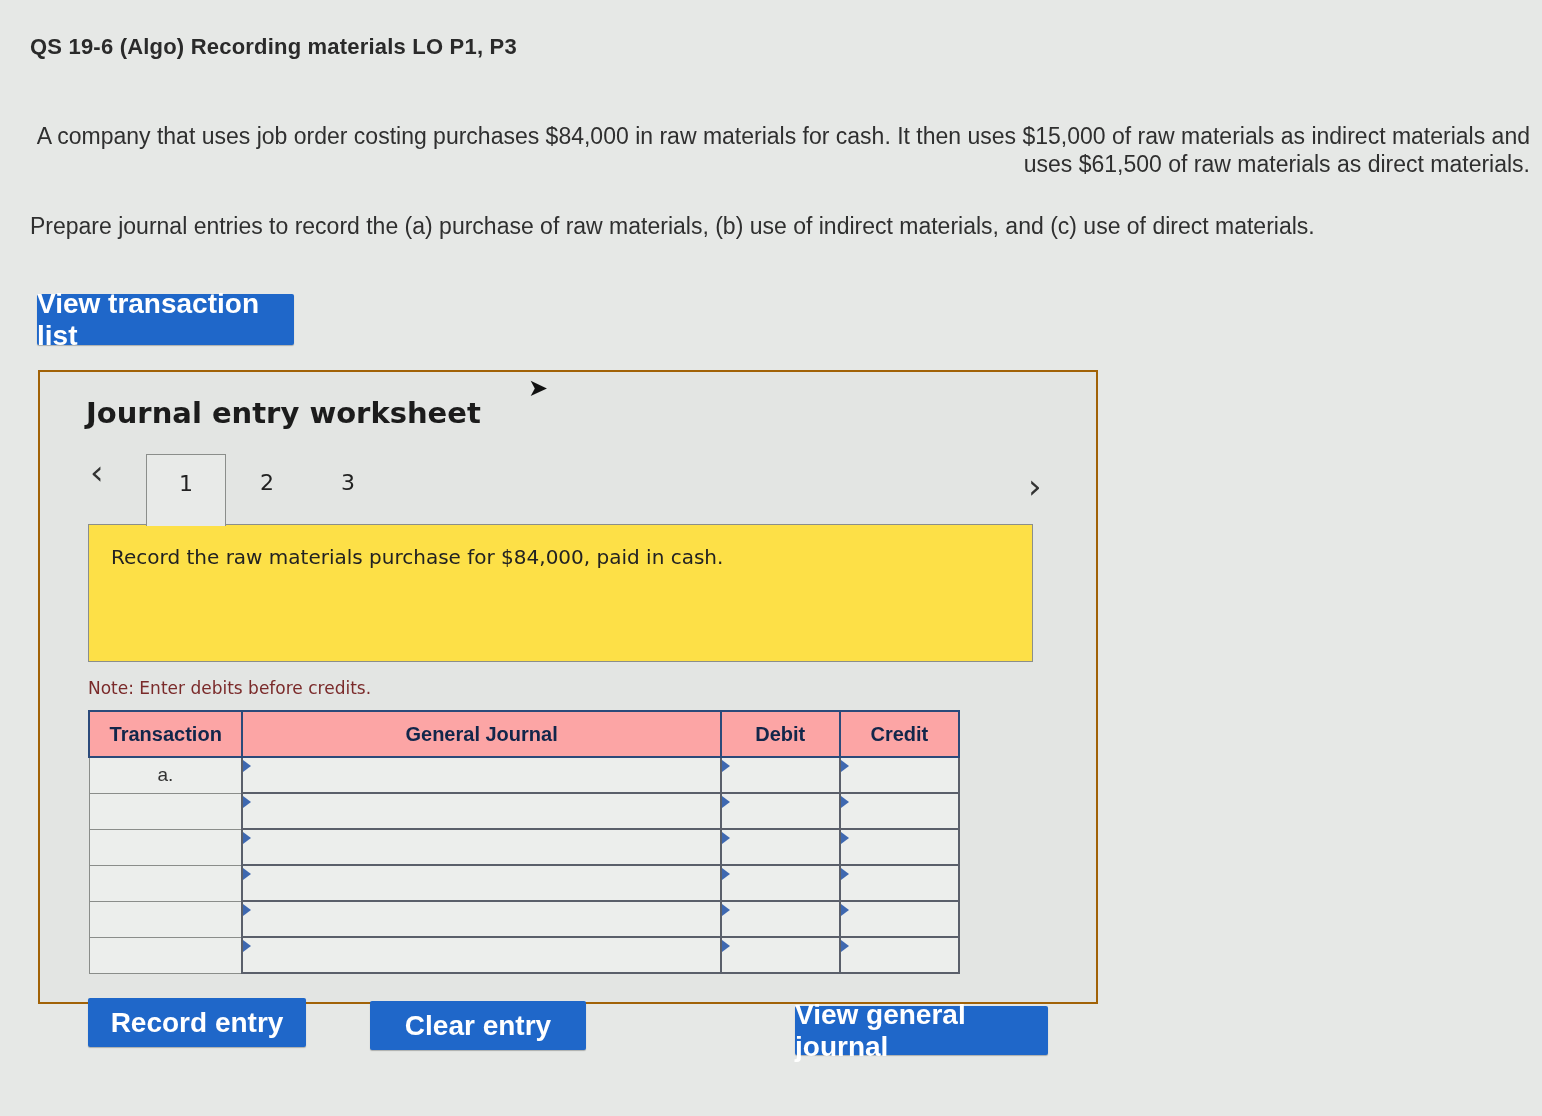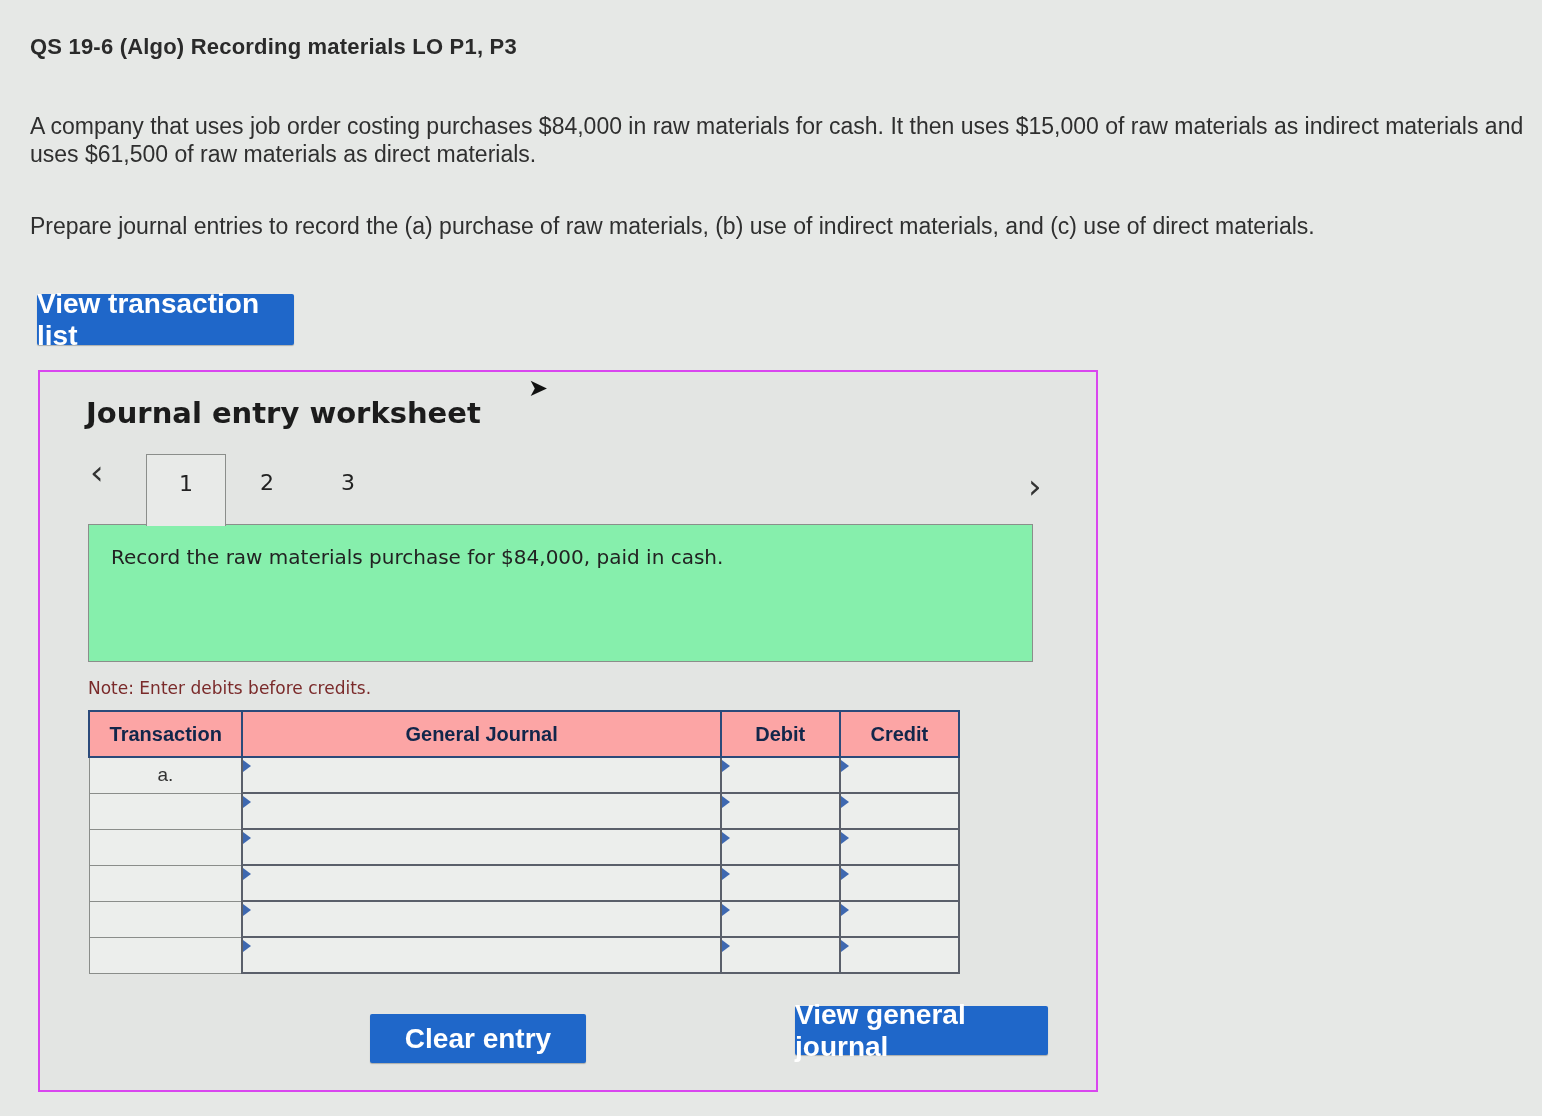--- a/index.html
+++ b/index.html
@@ -12,34 +12,34 @@
   }
   .title {
     position: absolute; left: 30px; top: 34px;
     font-size: 22px; font-weight: bold; color: #2a2a2a;
     letter-spacing: 0.2px;
   }
   .para {
     position: absolute; left: 30px; width: 1500px;
     font-size: 23px; line-height: 28px; color: #2f2f2f;
   }
-  .p1 { top: 112px; }
+  .p1 { top: 122px; text-align: right; }
   .p2 { top: 212px; }
   .btn {
     position: absolute;
     background: #1f67c9; color: #fff;
     font-weight: bold; font-size: 28px;
     display: flex; align-items: center; justify-content: center;
     border-radius: 2px; cursor: pointer;
     box-shadow: 0 1px 1px rgba(0,0,0,0.25);
   }
   .btn-view-trans { left: 37px; top: 294px; width: 257px; height: 51px; }
   .worksheet {
-    position: absolute; left: 38px; top: 370px; width: 1060px; height: 722px;
-    border: 2px solid #d946ef; background: #e3e5e3; box-sizing: border-box;
+    position: absolute; left: 38px; top: 370px; width: 1060px; height: 634px;
+    border: 2px solid #a16207; background: #e3e5e3; box-sizing: border-box;
   }
   .ws-title {
     position: absolute; left: 46px; top: 24px;
     font-family: "DejaVu Sans", sans-serif;
     font-size: 29px; font-weight: bold; color: #1c1c1c;
   }
   .nav-prev, .nav-next {
     position: absolute; font-size: 34px; color: #333; cursor: pointer;
     font-family: "DejaVu Sans", sans-serif;
   }
@@ -52,21 +52,21 @@
   .tab-active {
     left: 106px; top: 82px; width: 80px; height: 72px;
     border: 1.5px solid #8b8e8b; border-bottom: none;
     background: #e8eae8; box-sizing: border-box; z-index: 2;
     text-align: center; padding-top: 16px;
   }
   .tab-2 { left: 220px; top: 98px; }
   .tab-3 { left: 301px; top: 98px; }
   .prompt-box {
     position: absolute; left: 48px; top: 152px; width: 945px; height: 138px;
-    border: 1.5px solid #8b8e8b; background: #86efac; box-sizing: border-box;
+    border: 1.5px solid #8b8e8b; background: #fde047; box-sizing: border-box;
   }
   .prompt-text {
     position: absolute; left: 22px; top: 20px;
     font-family: "DejaVu Sans", sans-serif; font-size: 20px; color: #222;
   }
   .note {
     position: absolute; left: 48px; top: 294px;
     font-family: "DejaVu Sans", sans-serif; font-size: 17px; color: #7a2a2a; margin-top: 12px;
   }
   table.journal {
@@ -84,21 +84,21 @@
   table.journal td.trans {
     text-align: center; font-size: 19px; color: #333;
     border: 1.5px solid #8a8d8a;
   }
   table.journal td.cell::before {
     content: ""; position: absolute; left: 0; top: 2px;
     border-top: 6px solid transparent; border-bottom: 6px solid transparent;
     border-left: 8px solid #3e68b0;
   }
   .btn-record { left: 48px; top: 626px; width: 218px; height: 49px; }
-  .btn-clear { left: 330px; top: 629px; width: 216px; height: 49px; margin-top: 13px; }
+  .btn-clear { left: 330px; top: 629px; width: 216px; height: 49px; }
   .btn-view-gj { left: 749px; top: 634px; width: 253px; height: 49px; margin-left: 6px; }
   .cursor {
     position: absolute; left: 528px; top: 374px; font-size: 24px; color: #111;
   }
 </style>
 </head>
 <body>
 
 <div class="title">QS 19-6 (Algo) Recording materials LO P1, P3</div>
 <div class="para p1">A company that uses job order costing purchases $84,000 in raw materials for cash. It then uses $15,000 of raw materials as indirect materials and uses $61,500 of raw materials as direct materials.</div>
@@ -163,17 +163,18 @@
       </tr>
       <tr>
         <td class="trans"></td>
         <td class="cell"></td>
         <td class="cell"></td>
         <td class="cell"></td>
       </tr>
     </tbody>
   </table>
 
+  <div class="btn btn-record">Record entry</div>
   <div class="btn btn-clear">Clear entry</div>
   <div class="btn btn-view-gj">View general journal</div>
 </div>
 
 <span class="cursor">➤</span>
 
 </body></html>

